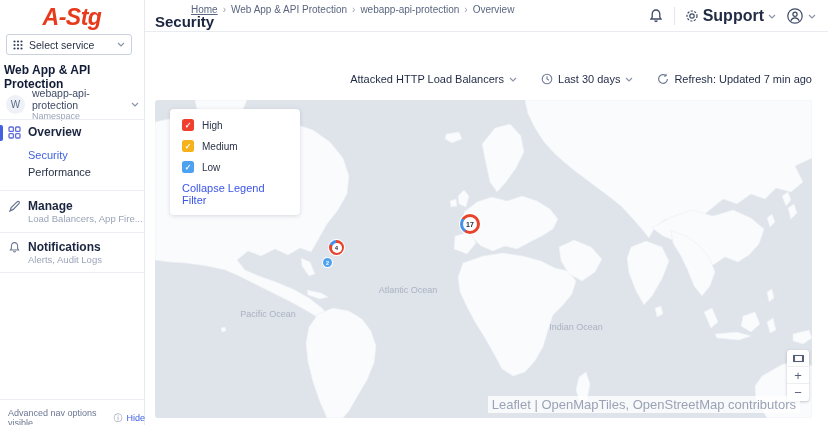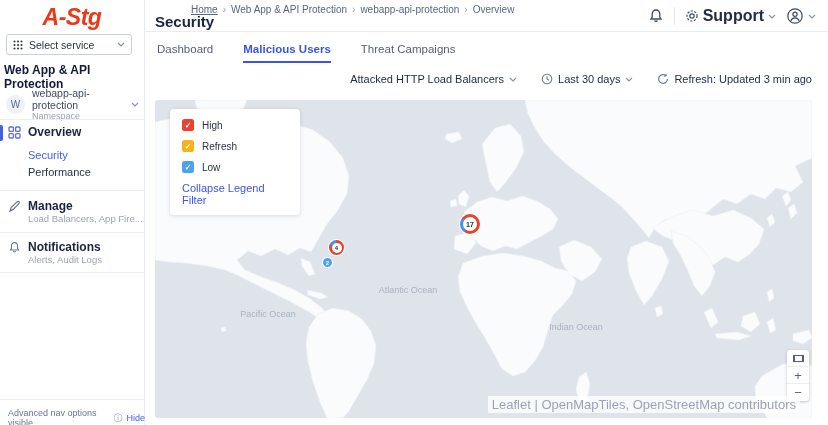--- a/index.html
+++ b/index.html
@@ -241,25 +241,20 @@
         </svg>
       </span>
       <span class="chev">
         <svg width="8" height="5" viewBox="0 0 8 5" fill="none" stroke="currentColor" stroke-width="1.2">
             <polyline points="1,1 4,4 7,1"></polyline>
           </svg>
       </span>
     </span>
   </div>
 
-  <div class="tabs">
-    <span class="tab">Dashboard</span>
-    <span class="tab active">Malicious Users</span>
-    <span class="tab">Threat Campaigns</span>
-  </div>
 
   <div class="toolbar">
     <span class="tool-group">
       <span>Attacked HTTP Load Balancers</span>
       <span class="chev">
         <svg width="8" height="5" viewBox="0 0 8 5" fill="none" stroke="currentColor" stroke-width="1.2">
             <polyline points="1,1 4,4 7,1"></polyline>
           </svg>
       </span>
     </span>
@@ -277,21 +272,21 @@
           </svg>
       </span>
     </span>
     <span class="tool-group">
       <span class="tool-icon">
         <svg width="12" height="12" viewBox="0 0 12 12" fill="none" stroke="currentColor" stroke-width="1.2">
           <path d="M10.4,6 A4.4,4.4 0 1 1 8.9,2.7"></path>
             <path d="M9,0.8 L9.2,3 L7,3.2" stroke-width="1"></path>
         </svg>
       </span>
-      <span>Refresh: Updated 3 min ago</span>
+      <span>Refresh: Updated 7 min ago</span>
     </span>
   </div>
 
   <div class="map">
     <svg viewBox="0 0 657 318" width="657" height="318">
       <g fill="#fafbfd" stroke="#edf0f5" stroke-width="0.7">
         <path d="M40,0 L92,0 L86,14 L72,30 L55,34 L44,20 Z"></path>
         <path d="M0,22 L28,16 L55,24 L80,18 L108,24 L134,22 L158,30 L175,42 L188,58 L194,76 L192,94 L183,110 L172,124 L163,140 L156,152 L145,148 L133,155 L120,149 L106,156 L93,151 L82,160 L90,170 L104,176 L121,182 L138,189 L154,198 L167,208 L175,218 L170,222 L154,212 L136,202 L118,193 L100,184 L84,176 L70,170 L52,166 L30,163 L14,162 L0,160 Z"></path>
         <path d="M146,158 L155,162 L160,174 L154,176 L147,166 Z"></path>
         <path d="M152,190 L166,193 L173,197 L165,199 L153,195 Z"></path>
@@ -324,21 +319,21 @@
       </g>
     </svg>
 
     <div class="legend">
       <div class="legend-row">
         <span class="legend-check" style="background: rgb(240, 62, 47);">✓</span>
         <span class="legend-label">High</span>
       </div>
       <div class="legend-row">
         <span class="legend-check" style="background: rgb(246, 178, 27);">✓</span>
-        <span class="legend-label">Refresh</span>
+        <span class="legend-label">Medium</span>
       </div>
       <div class="legend-row">
         <span class="legend-check" style="background: rgb(77, 162, 240);">✓</span>
         <span class="legend-label">Low</span>
       </div>
       <div class="legend-link">Collapse Legend Filter</div>
     </div>
 
     <div class="marker marker-eu">
       <span class="num">17</span>

